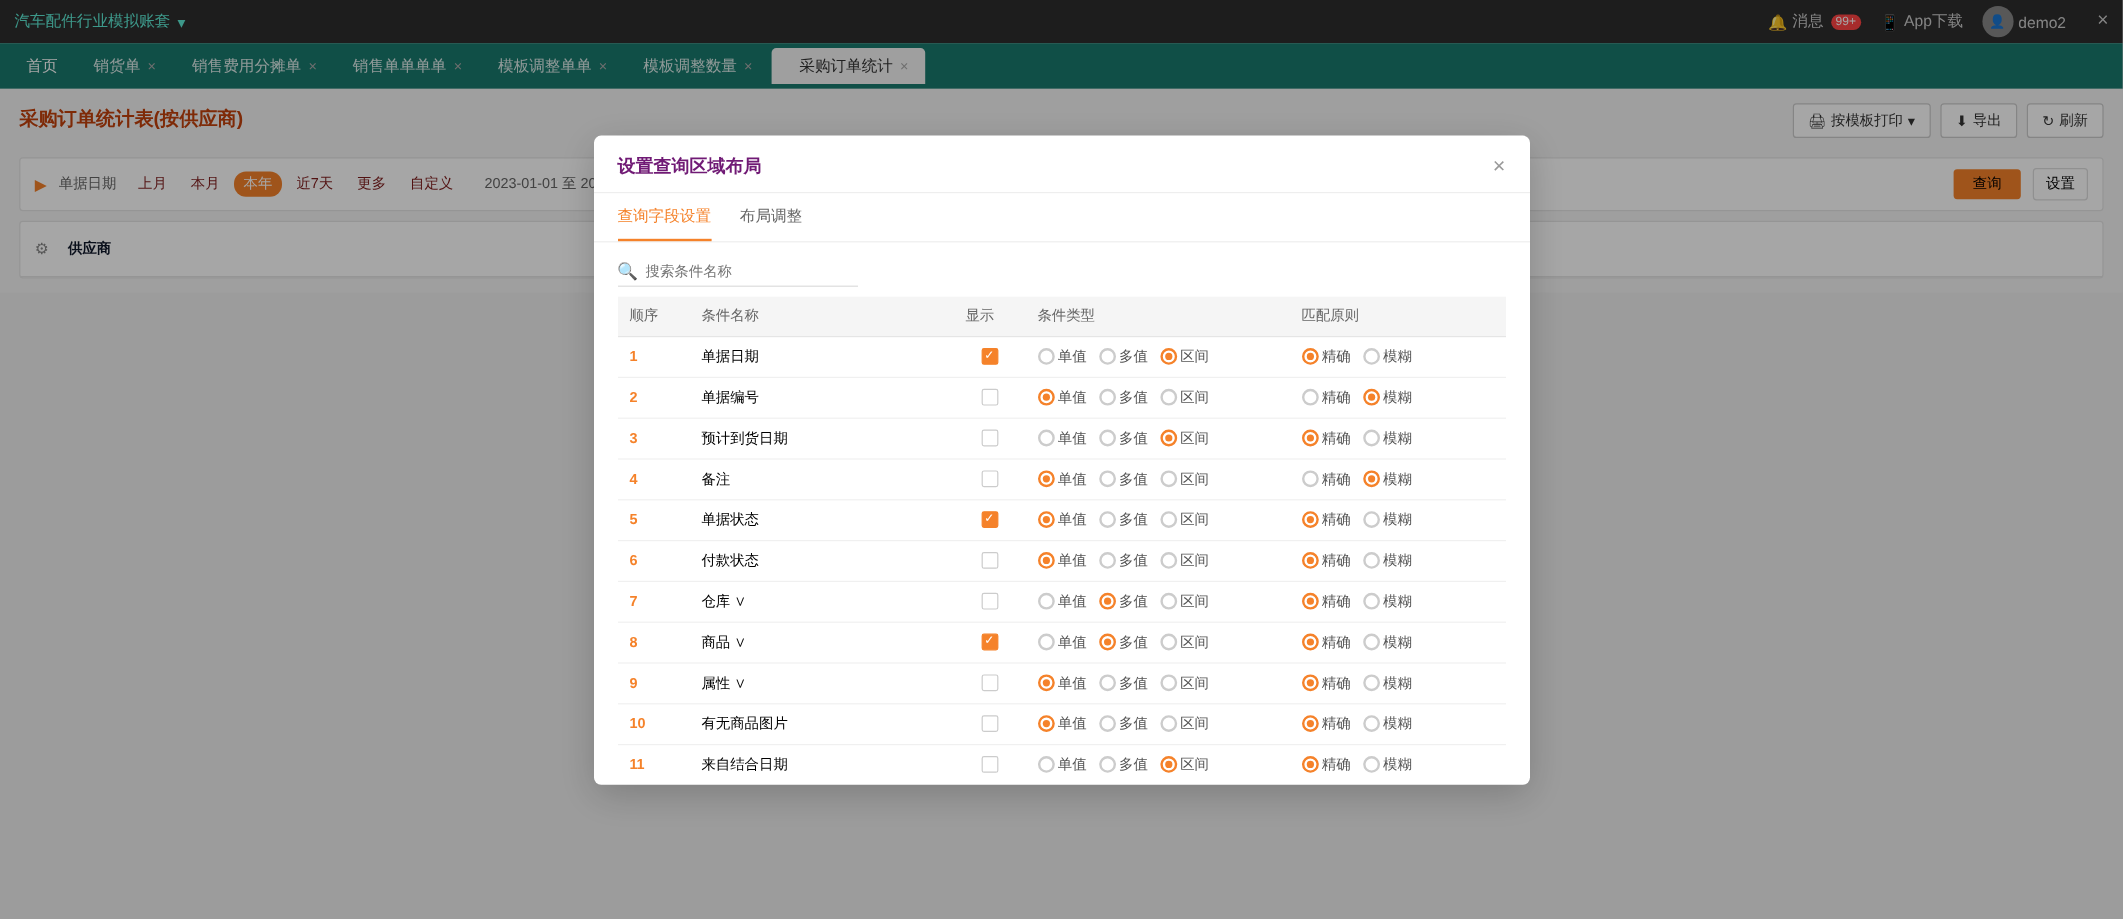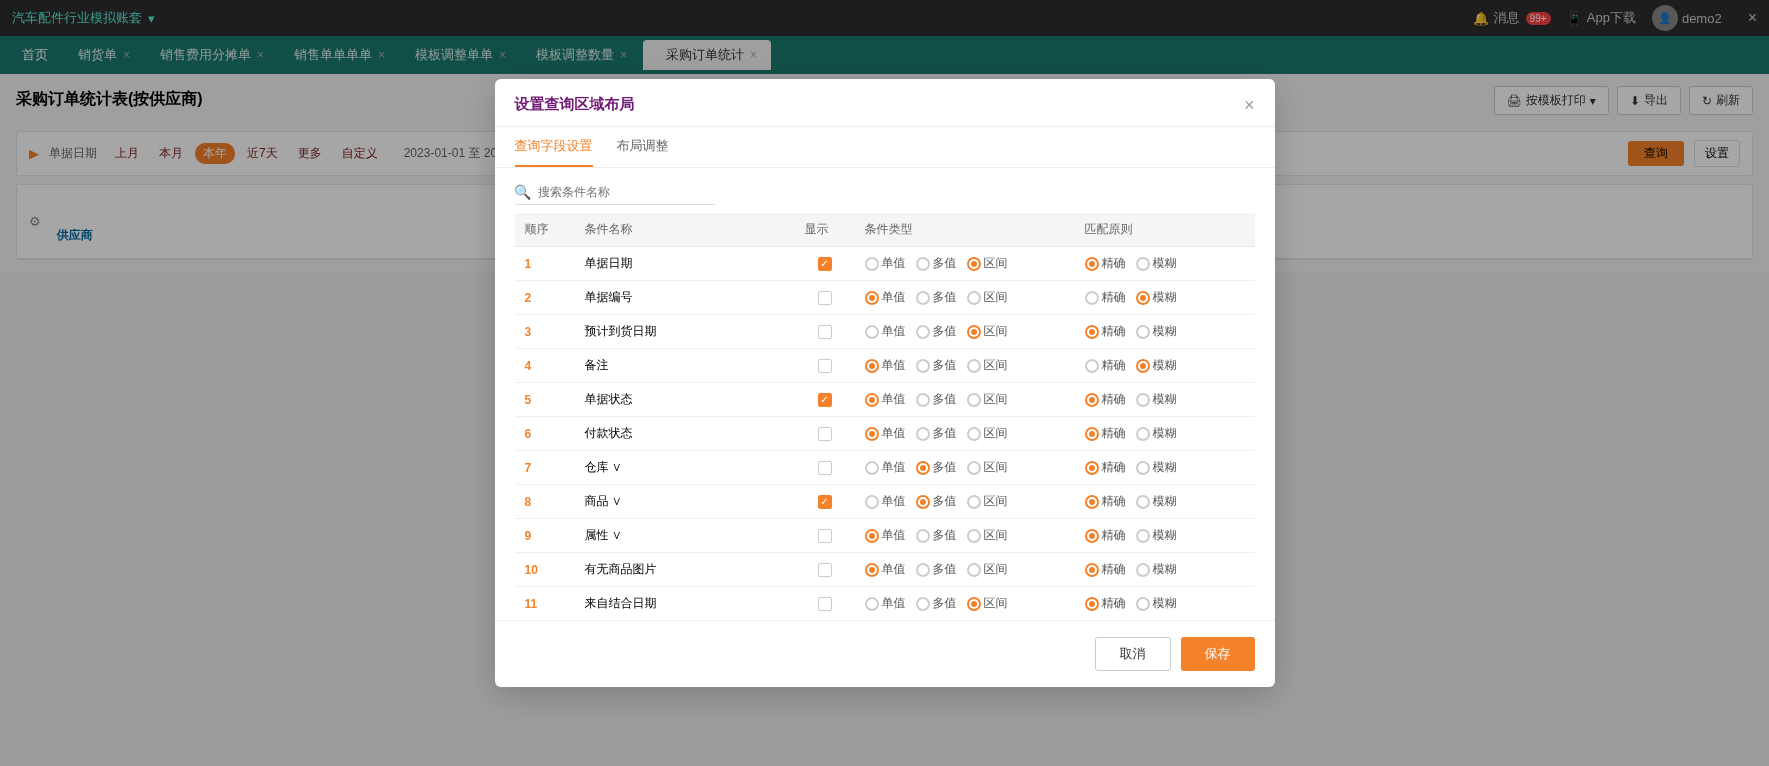--- a/index.html
+++ b/index.html
@@ -46,21 +46,21 @@
     .tab-home { color: white; padding: 6px 14px; }
 
     
     .page-content {
       background: #f5f5f5;
       padding: 12px 16px;
     }
     .page-title {
       font-size: 16px;
       font-weight: bold;
-      color: #000000;
+      color: #c2410c;
       margin-bottom: 10px;
     }
     .page-actions {
       display: flex;
       align-items: center;
       justify-content: flex-end;
       gap: 8px;
       margin-bottom: 8px;
     }
     .btn-outline {
@@ -103,21 +103,21 @@
       border-radius: 3px;
     }
     .table-header {
       display: flex;
       align-items: center;
       padding: 8px 12px;
       border-bottom: 1px solid #e5e5e5;
       gap: 8px;
     }
     .table-header .gear { color: #888; cursor: pointer; }
-    .col-header { font-size: 12px; color: #0369a1; font-weight: bold; flex: 1; padding: 6px 8px; margin-top: 28px; }
+    .col-header { font-size: 12px; color: #0f172a; font-weight: bold; flex: 1; padding: 6px 8px; }
 
     
     .overlay {
       position: fixed;
       top: 0; left: 0; right: 0; bottom: 0;
       background: rgba(0,0,0,0.35);
       z-index: 100;
       display: flex;
       align-items: center;
       justify-content: center;
@@ -791,18 +791,14 @@
                     <div class="radio-circle"></div>
                     <span class="radio-label">模糊</span>
                   </div>
                 </div>
               </td>
             </tr>
           </tbody>
       </table>
     </div>
 
-    <div class="dialog-footer">
-      <button class="btn-cancel">取消</button>
-      <button class="btn-save">保存</button>
-    </div>
   </div>
 </div>
 
 </body></html>

